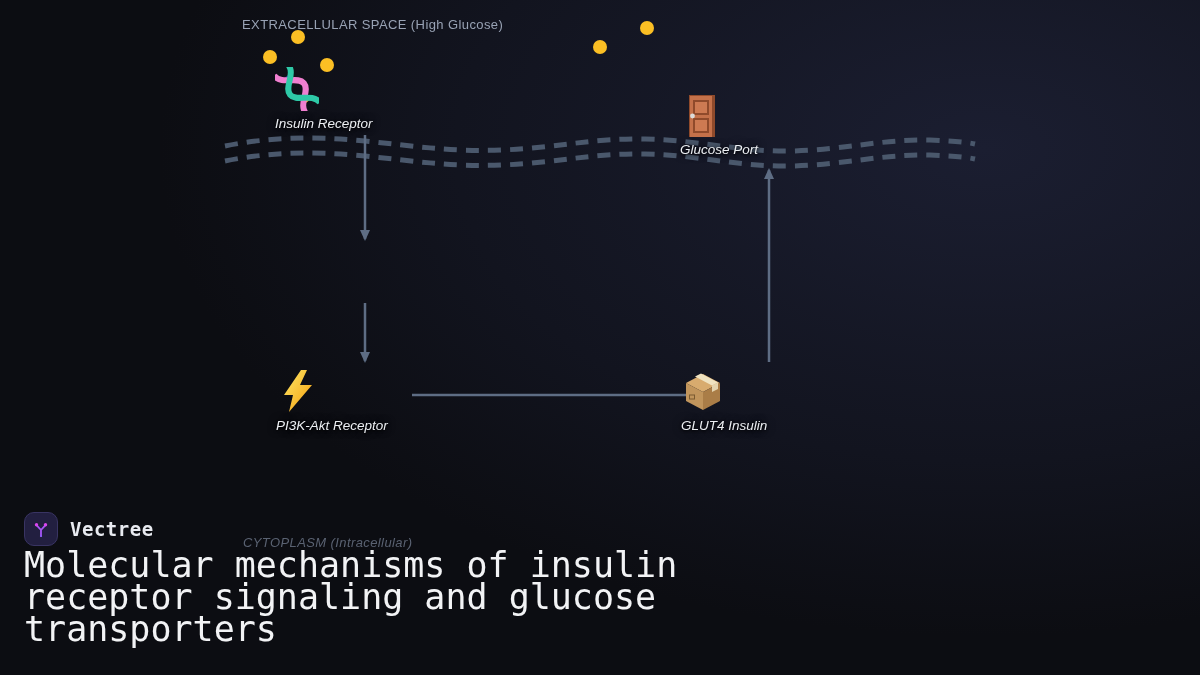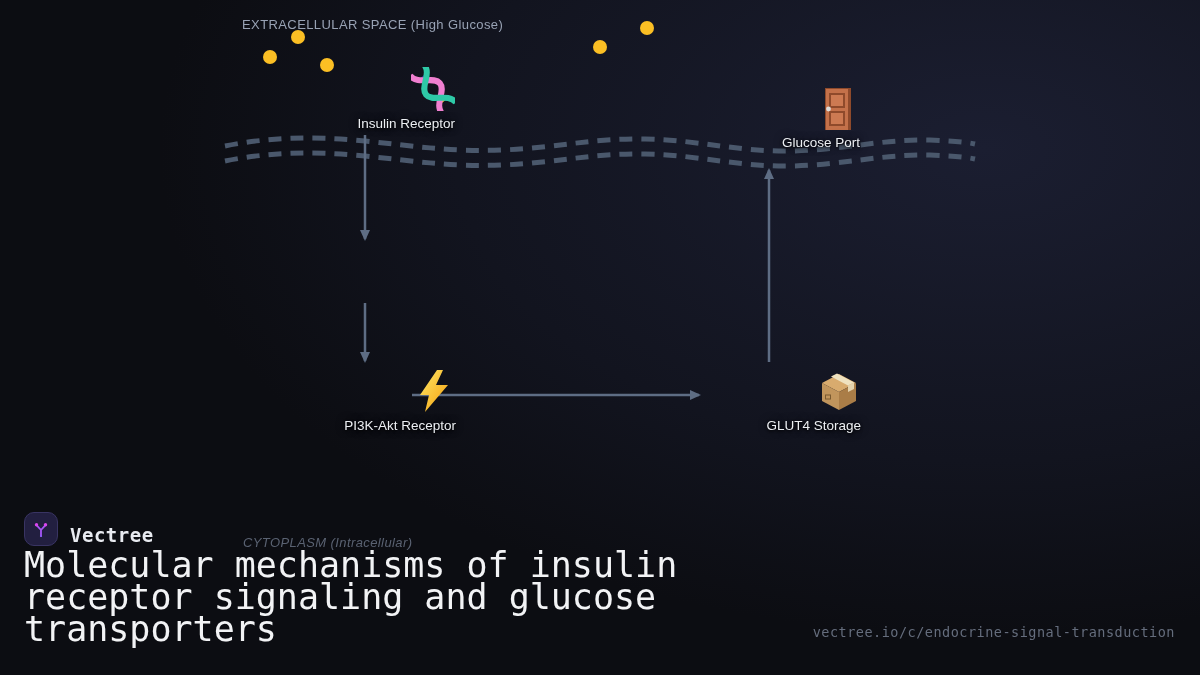--- a/index.html
+++ b/index.html
@@ -11,30 +11,30 @@
       #0c0d12;
     font-family:"Liberation Sans", sans-serif;
   }
   svg.layer{position:absolute;left:0;top:0;width:1200px;height:675px;}
   .zone-label{
     position:absolute;font-size:13px;letter-spacing:.4px;white-space:nowrap;
   }
   .zone-extracellular{left:242px;top:17px;color:#98a2b4;}
   .zone-cytoplasm{left:243px;top:535px;color:#5a6272;font-style:italic;}
   .node{
-    position:absolute;width:180px;margin-left:-90px;text-align:right;
+    position:absolute;width:180px;margin-left:-90px;text-align:left;font-style:italic;
   }
   .node .icon{display:block;height:44px;line-height:44px;}
   .node .icon svg{vertical-align:middle;}
   .node .label{
     margin-top:6px;font-size:13.5px;color:#eceff3;
     text-shadow:0 1px 3px rgba(0,0,0,.95), 0 0 8px rgba(0,0,0,.8);
     white-space:nowrap;
   }
-  .footer-brand{position:absolute;left:24px;top:512px;display:flex;align-items:flex-end;gap:12px;}
+  .footer-brand{position:absolute;left:24px;top:512px;display:flex;align-items:center;gap:12px;}
   .logo-tile{
     width:34px;height:34px;border-radius:10px;background:#221f40;
     border:1px solid #393463;display:flex;align-items:center;justify-content:center;
     box-sizing:border-box;
   }
   .brand-name{
     font-family:"DejaVu Sans Mono", monospace;font-weight:bold;
     font-size:19px;color:#e8eaf0;letter-spacing:.5px;
   }
   .poster-title{
@@ -96,21 +96,21 @@
       <line x1="16" y1="7" x2="28" y2="7" stroke="#2b3a8f" stroke-width="3"></line>
       <line x1="18" y1="13" x2="26" y2="13" stroke="#f4c430" stroke-width="3"></line>
       <line x1="18" y1="31" x2="26" y2="31" stroke="#2b3a8f" stroke-width="3"></line>
       <line x1="16" y1="37" x2="28" y2="37" stroke="#f4c430" stroke-width="3"></line>
       <path d="M13 -3 C13 10, 31 12, 31 22 C31 32, 13 34, 13 47" stroke="#f07fd0" stroke-width="6" fill="none"></path>
       <path d="M31 -3 C31 10, 13 12, 13 22 C13 32, 31 34, 31 47" stroke="#2ec9a7" stroke-width="6" fill="none"></path>
     </g>
           </svg></span>
         <div class="label">Insulin Receptor</div>
       </div>
-      <div class="node" style="left: 770px; top: 85px;">
+      <div class="node" style="left: 770px; top: 92px;">
         <span class="icon"><svg width="44" height="46" viewBox="0 0 44 46">
     <rect x="9" y="3" width="26" height="42" fill="#8f4a2b"></rect>
     <rect x="10" y="4" width="22" height="41" fill="#c4714a"></rect>
     <rect x="14" y="9" width="14" height="13" fill="#cd7a52" stroke="#8f4a2b" stroke-width="2"></rect>
     <rect x="14" y="27" width="14" height="13" fill="#cd7a52" stroke="#8f4a2b" stroke-width="2"></rect>
     <circle cx="12.5" cy="24" r="2.4" fill="#dcdcda"></circle>
   </svg></span>
         <div class="label">Glucose Port</div>
       </div>
       <div class="node" style="left: 366px; top: 368px;">
@@ -121,33 +121,32 @@
       </div>
       <div class="node" style="left: 771px; top: 368px;">
         <span class="icon"><svg width="44" height="44" viewBox="0 0 44 44">
     <polygon points="22,5 39,14 22,23 5,14" fill="#d8ab6e"></polygon>
     <polygon points="14,7.5 20,4.5 37,13.5 31,16.5" fill="#efe2c0"></polygon>
     <polygon points="5,14 22,23 22,41 5,32" fill="#c1955c"></polygon>
     <polygon points="39,14 22,23 22,41 39,32" fill="#aa7d47"></polygon>
     <polygon points="31,16.5 37,13.5 37,20 31,23" fill="#e4d3ae"></polygon>
     <rect x="8.5" y="26" width="5" height="4" fill="none" stroke="#7a5a30" stroke-width="1"></rect>
   </svg></span>
-        <div class="label">GLUT4 Storage</div>
+        <div class="label">GLUT4 Insulin</div>
       </div>
     </div>
 
   <div class="footer-brand">
     <div class="logo-tile">
       <svg width="20" height="20" viewBox="0 0 20 20">
         <path d="M10 17 L10 11 M10 11 L5.5 6.2 M10 11 L14.5 6.2" stroke="#a855f7" stroke-width="1.8" stroke-linecap="round" fill="none"></path>
         <circle cx="5.5" cy="5.8" r="1.7" fill="#d946ef"></circle>
         <circle cx="14.5" cy="5.8" r="1.7" fill="#d946ef"></circle>
         <circle cx="10" cy="17" r="1.1" fill="#8b5cf6"></circle>
       </svg>
     </div>
     <div class="brand-name">Vectree</div>
   </div>
 
   <div class="poster-title">Molecular mechanisms of insulin receptor signaling and glucose transporters</div>
 
-  <div class="footer-url">vectree.io/c/endocrine-signal-transduction</div>
 
 </div>
 
 </body></html>

